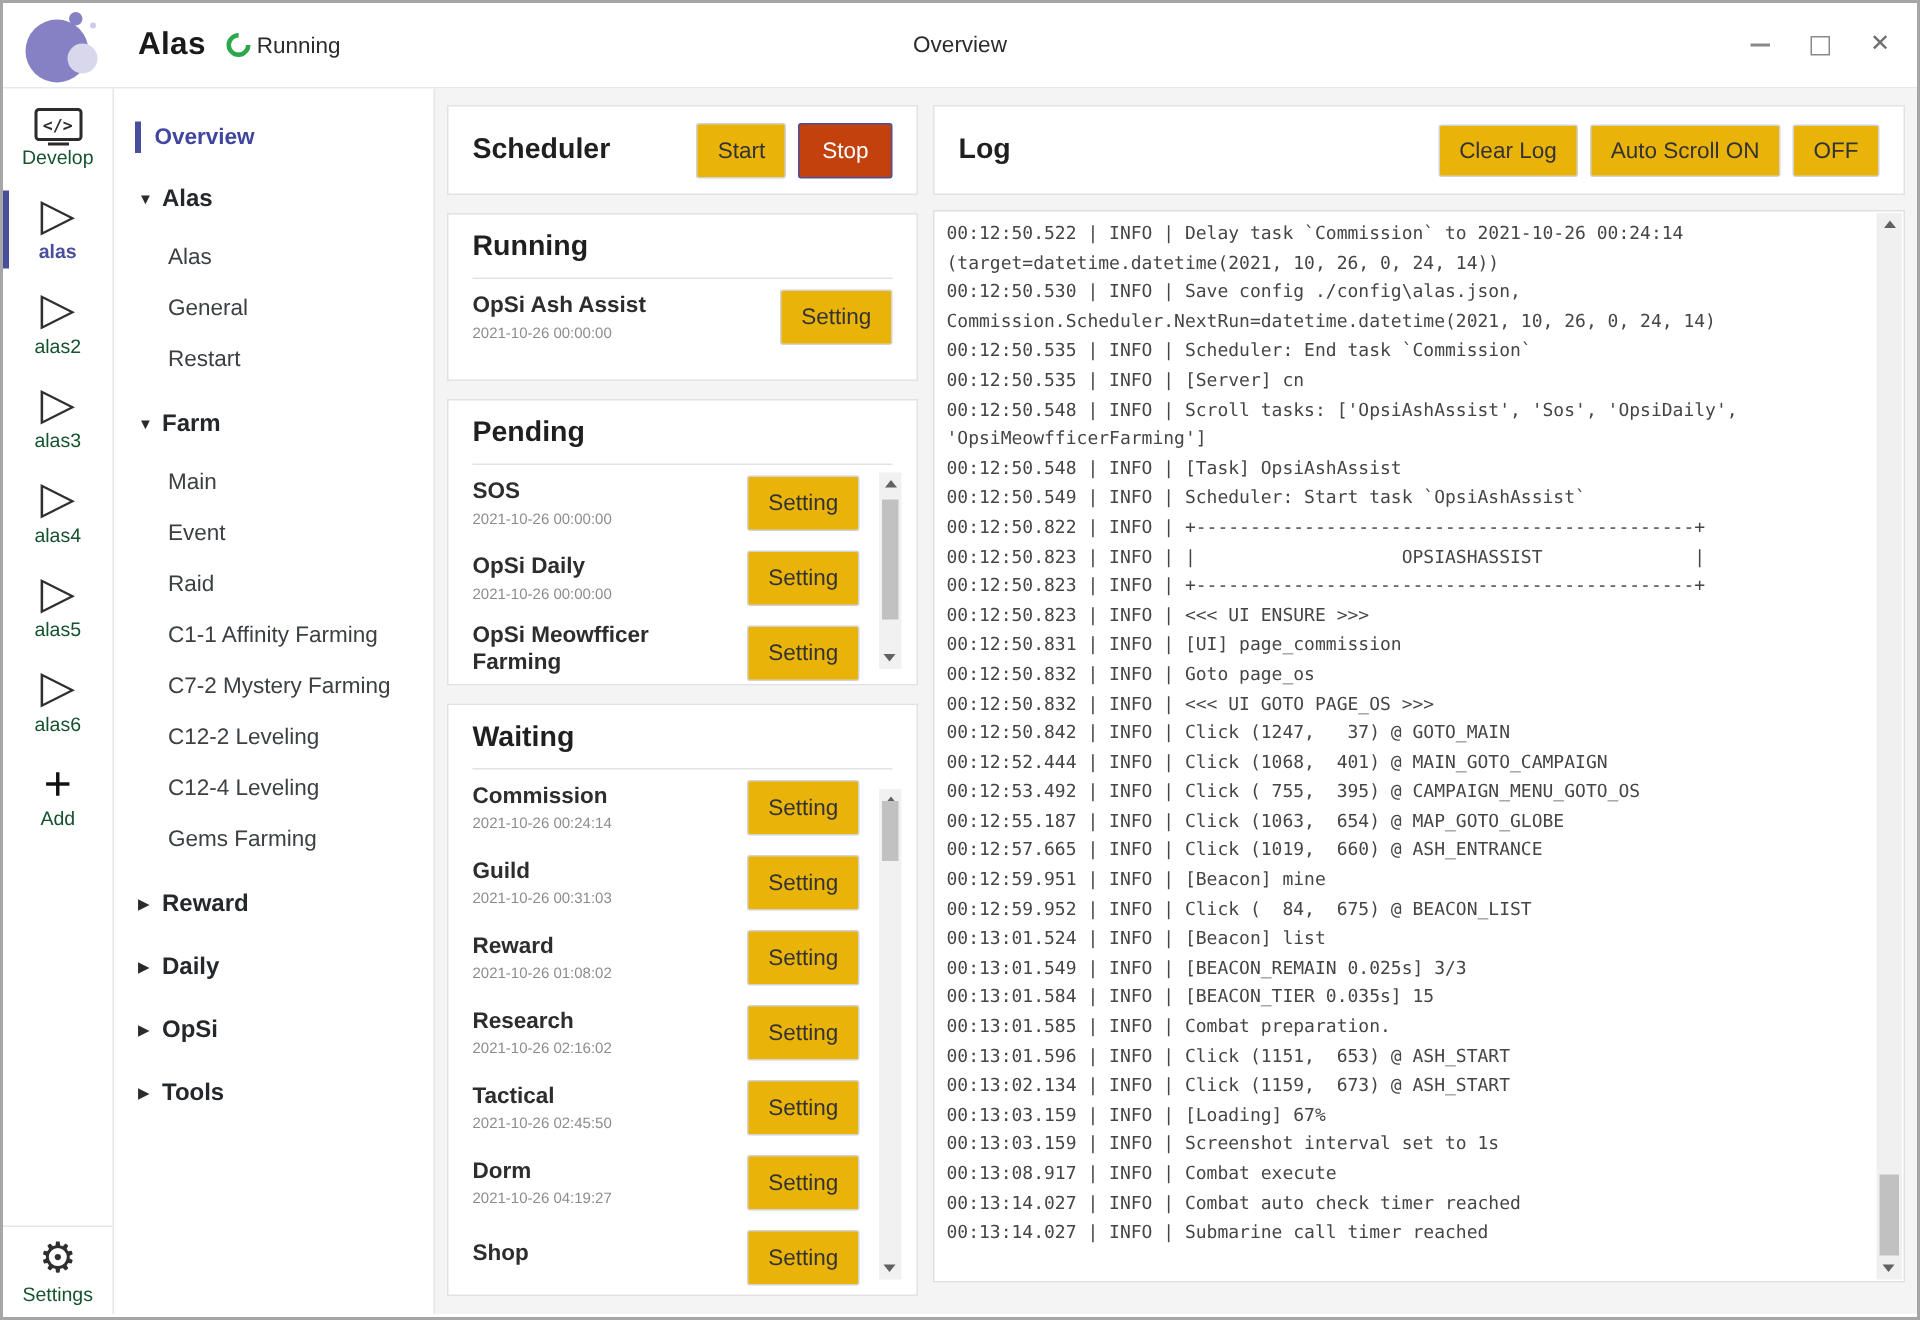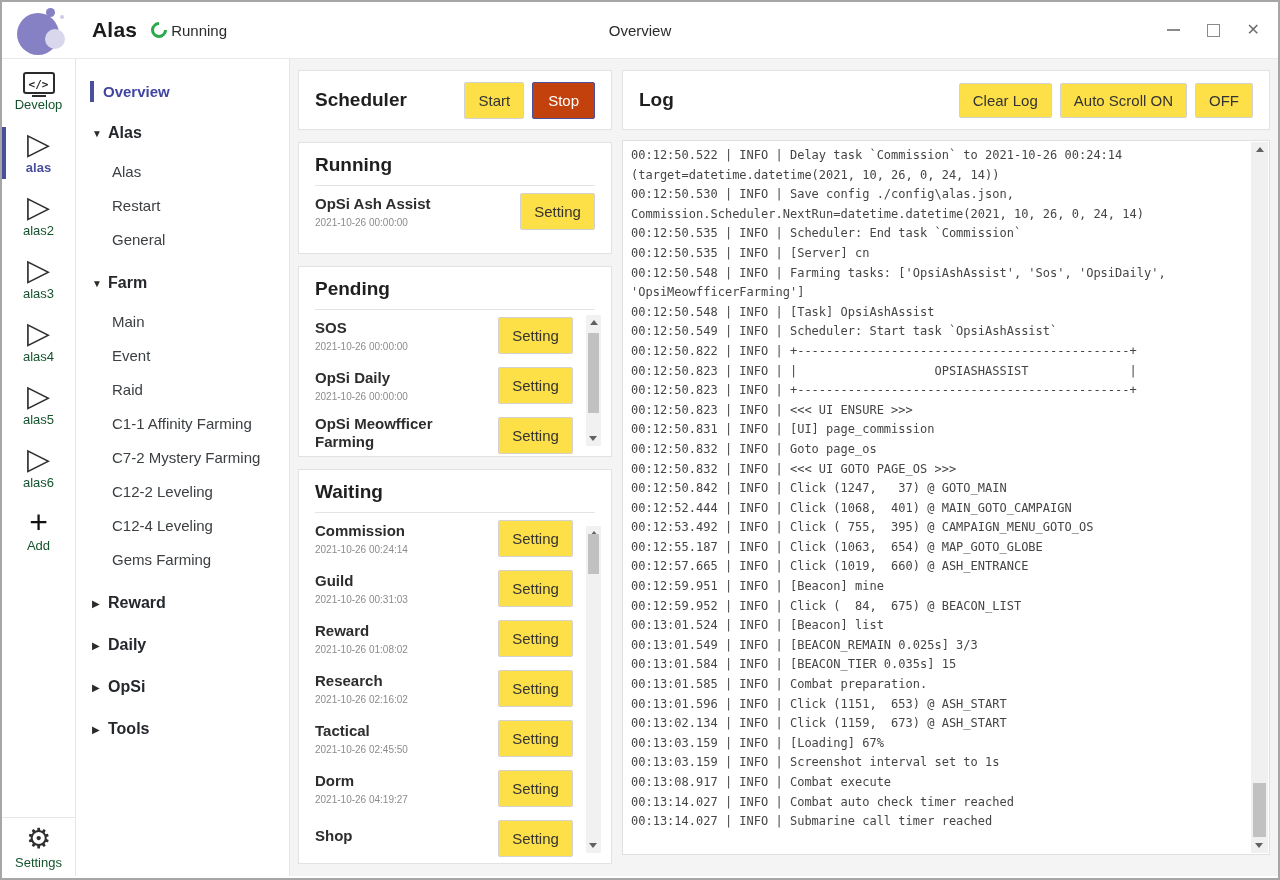--- a/index.html
+++ b/index.html
@@ -52,21 +52,21 @@
 
   
   .content { flex:1; background:#f4f4f4; position:relative; }
   .col-left  { position:absolute; left:8px;  top:11px; width:314px; }
   .col-right { position:absolute; left:332px; top:11px; width:648px; }
 
   .card { background:#fff; border:1px solid #e2e2e2; }
   .card-title { font-size:19px; font-weight:600; color:#1f1f1f; }
   .hd-card { height:60px; display:flex; align-items:center; padding:0 16px;gap:24px; }
   .hd-card .card-title { flex:1; }
-  .btn { font-family:inherit; font-size:15px; color:#333; background:#fde047; border:1px solid #d2d2d2; border-radius:2px; padding:8px 13px; cursor:pointer; }
+  .btn { font-family:inherit; font-size:15px; color:#333; background:#eab308; border:1px solid #d2d2d2; border-radius:2px; padding:8px 13px; cursor:pointer; }
   .btn-primary { background:#c2410c; border-color:#4a4f9d; color:#fff; padding:9px 15px; }
   .btn-row { display:flex; gap:8px; }
 
   .list-card { margin-top:12px; padding:0 0 0 16px; position:relative; overflow:hidden; }
   .list-card .card-title { padding-top:11px; }
   .divider { border-bottom:1px solid #e3e3e3; margin-top:9px; margin-right:16px; }
   .task-row { display:flex; align-items:center; height:50px; }
   .task-info { flex:1; padding-right:8px; }
   .task-name { font-size:15px; font-weight:600; color:#2d2d2d; line-height:18px; }
   .task-time { font-size:10px; color:#8c8c8c; margin-top:4px; }
@@ -164,22 +164,22 @@
 
     <nav class="navmenu">
       <div class="nav-overview">Overview</div>
 
       <div class="nav-group-hd">
         <span class="nav-arrow">▼</span>
         <span>Alas</span>
       </div>
       <div class="nav-children">
         <div class="nav-child">Alas</div>
+          <div class="nav-child">General</div>
           <div class="nav-child">Restart</div>
-          <div class="nav-child">General</div>
       </div>
 
       <div class="nav-group-hd">
         <span class="nav-arrow">▼</span>
         <span>Farm</span>
       </div>
       <div class="nav-children">
         <div class="nav-child">Main</div>
           <div class="nav-child">Event</div>
           <div class="nav-child">Raid</div>
@@ -353,21 +353,21 @@
         </div>
 
         <div class="log-box">
           <div class="log-lines">
             <div class="log-line">00:12:50.522 | INFO | Delay task `Commission` to 2021-10-26 00:24:14</div>
               <div class="log-line">(target=datetime.datetime(2021, 10, 26, 0, 24, 14))</div>
               <div class="log-line">00:12:50.530 | INFO | Save config ./config\alas.json,</div>
               <div class="log-line">Commission.Scheduler.NextRun=datetime.datetime(2021, 10, 26, 0, 24, 14)</div>
               <div class="log-line">00:12:50.535 | INFO | Scheduler: End task `Commission`</div>
               <div class="log-line">00:12:50.535 | INFO | [Server] cn</div>
-              <div class="log-line">00:12:50.548 | INFO | Farming tasks: ['OpsiAshAssist', 'Sos', 'OpsiDaily',</div>
+              <div class="log-line">00:12:50.548 | INFO | Scroll tasks: ['OpsiAshAssist', 'Sos', 'OpsiDaily',</div>
               <div class="log-line">'OpsiMeowfficerFarming']</div>
               <div class="log-line">00:12:50.548 | INFO | [Task] OpsiAshAssist</div>
               <div class="log-line">00:12:50.549 | INFO | Scheduler: Start task `OpsiAshAssist`</div>
               <div class="log-line">00:12:50.822 | INFO | +----------------------------------------------+</div>
               <div class="log-line">00:12:50.823 | INFO | |                   OPSIASHASSIST              |</div>
               <div class="log-line">00:12:50.823 | INFO | +----------------------------------------------+</div>
               <div class="log-line">00:12:50.823 | INFO | &lt;&lt;&lt; UI ENSURE &gt;&gt;&gt;</div>
               <div class="log-line">00:12:50.831 | INFO | [UI] page_commission</div>
               <div class="log-line">00:12:50.832 | INFO | Goto page_os</div>
               <div class="log-line">00:12:50.832 | INFO | &lt;&lt;&lt; UI GOTO PAGE_OS &gt;&gt;&gt;</div>

